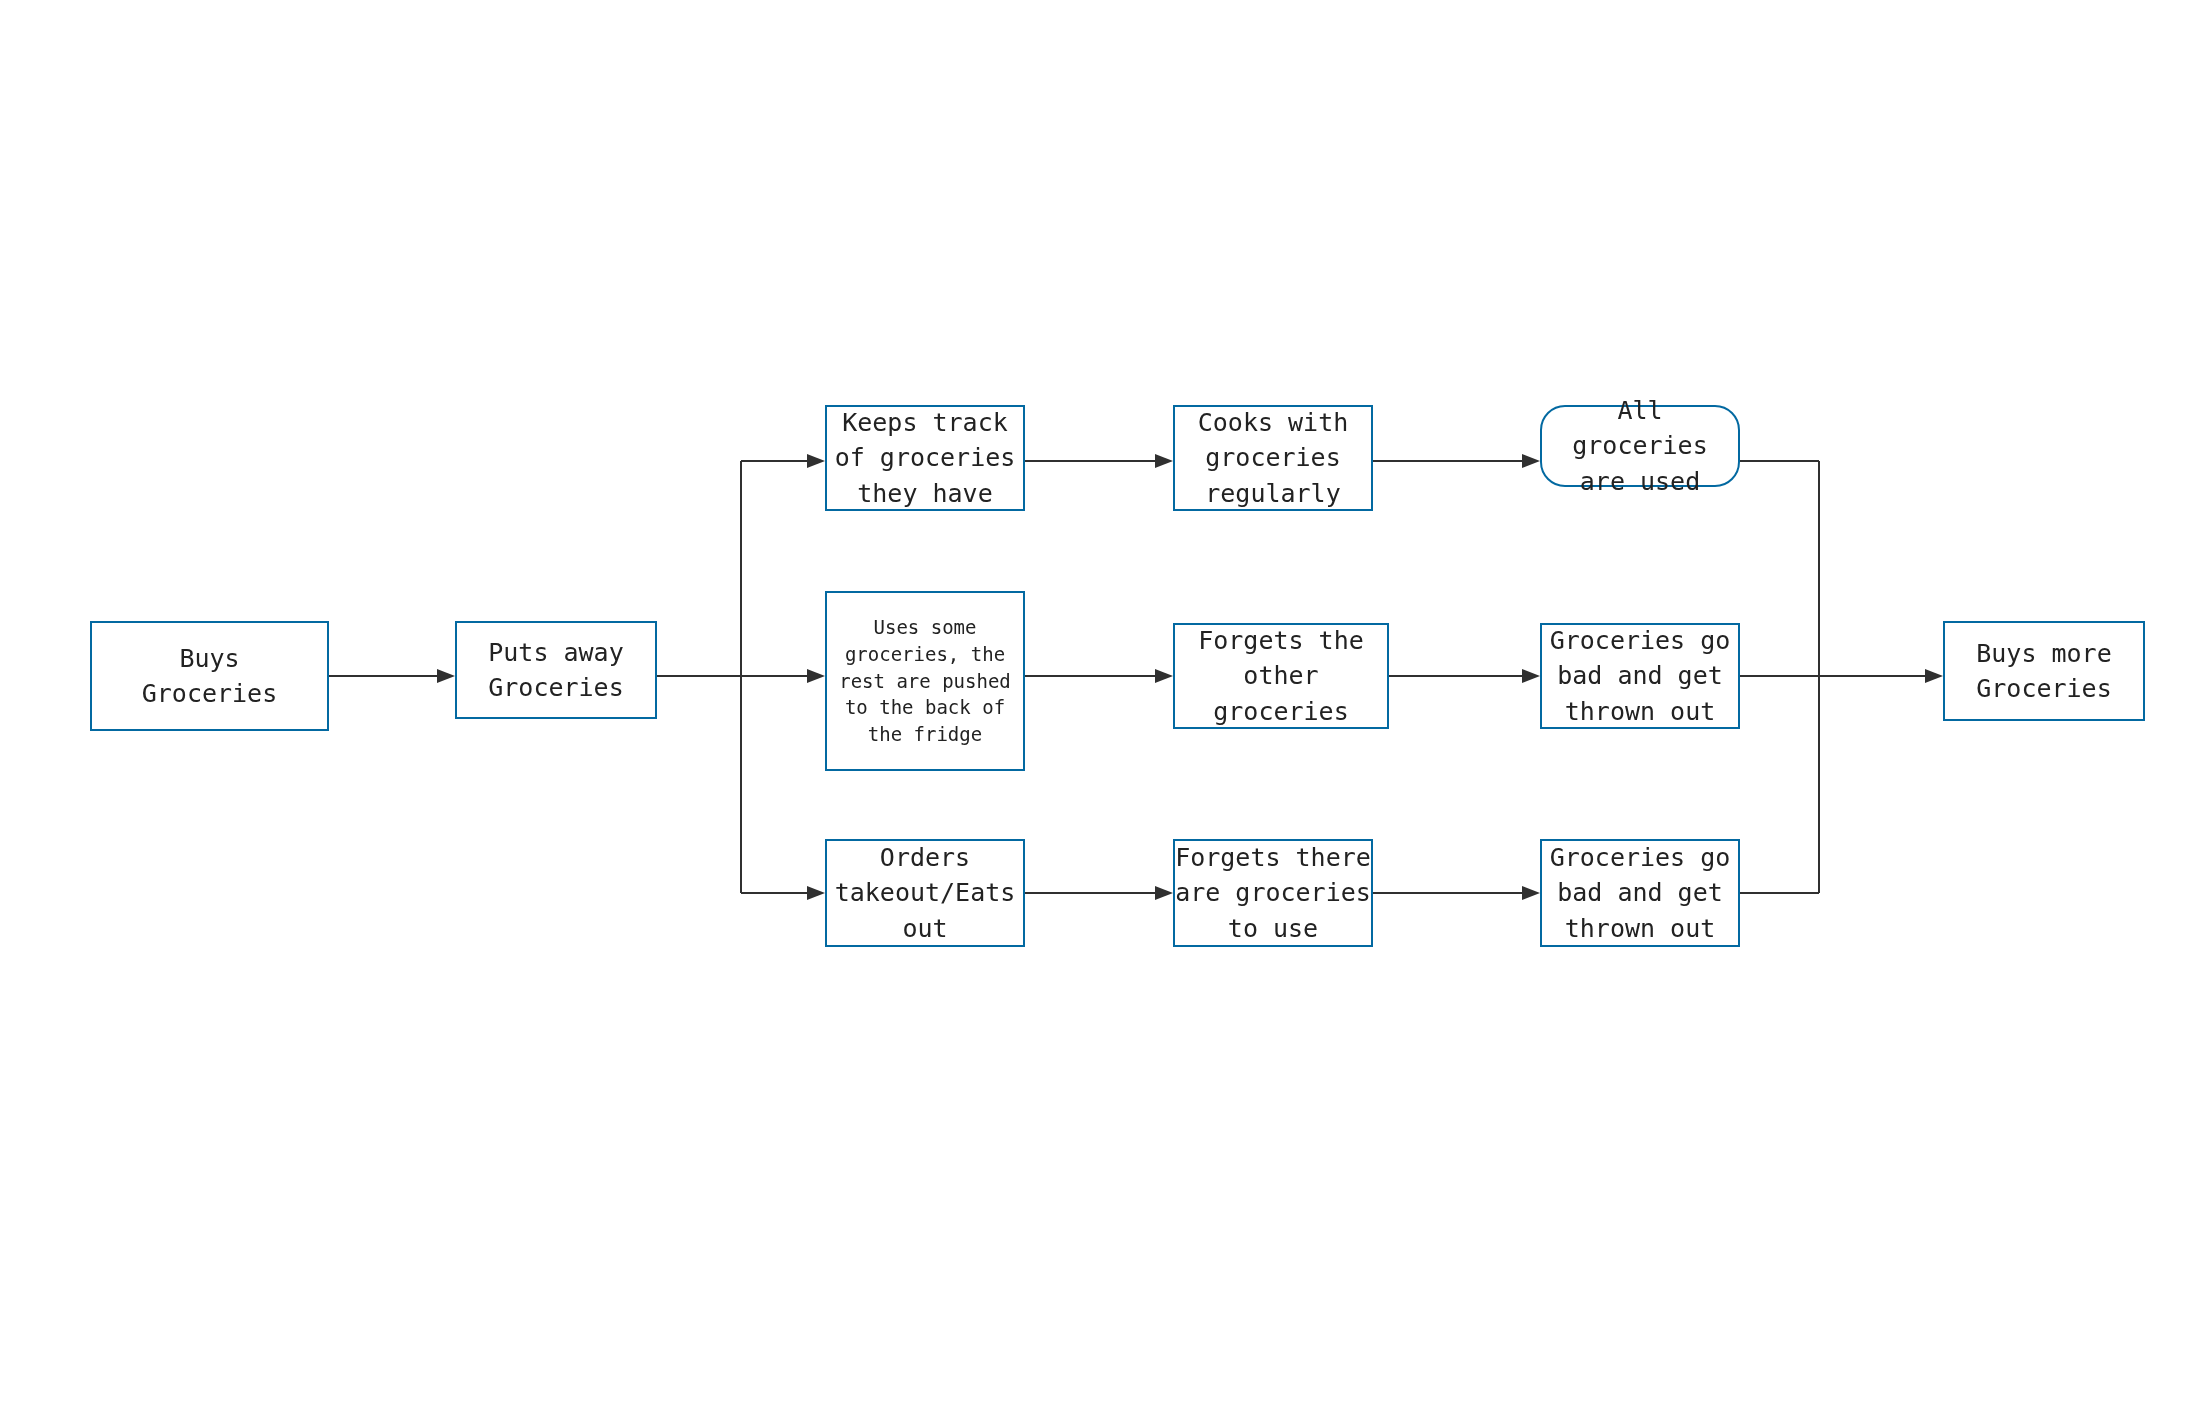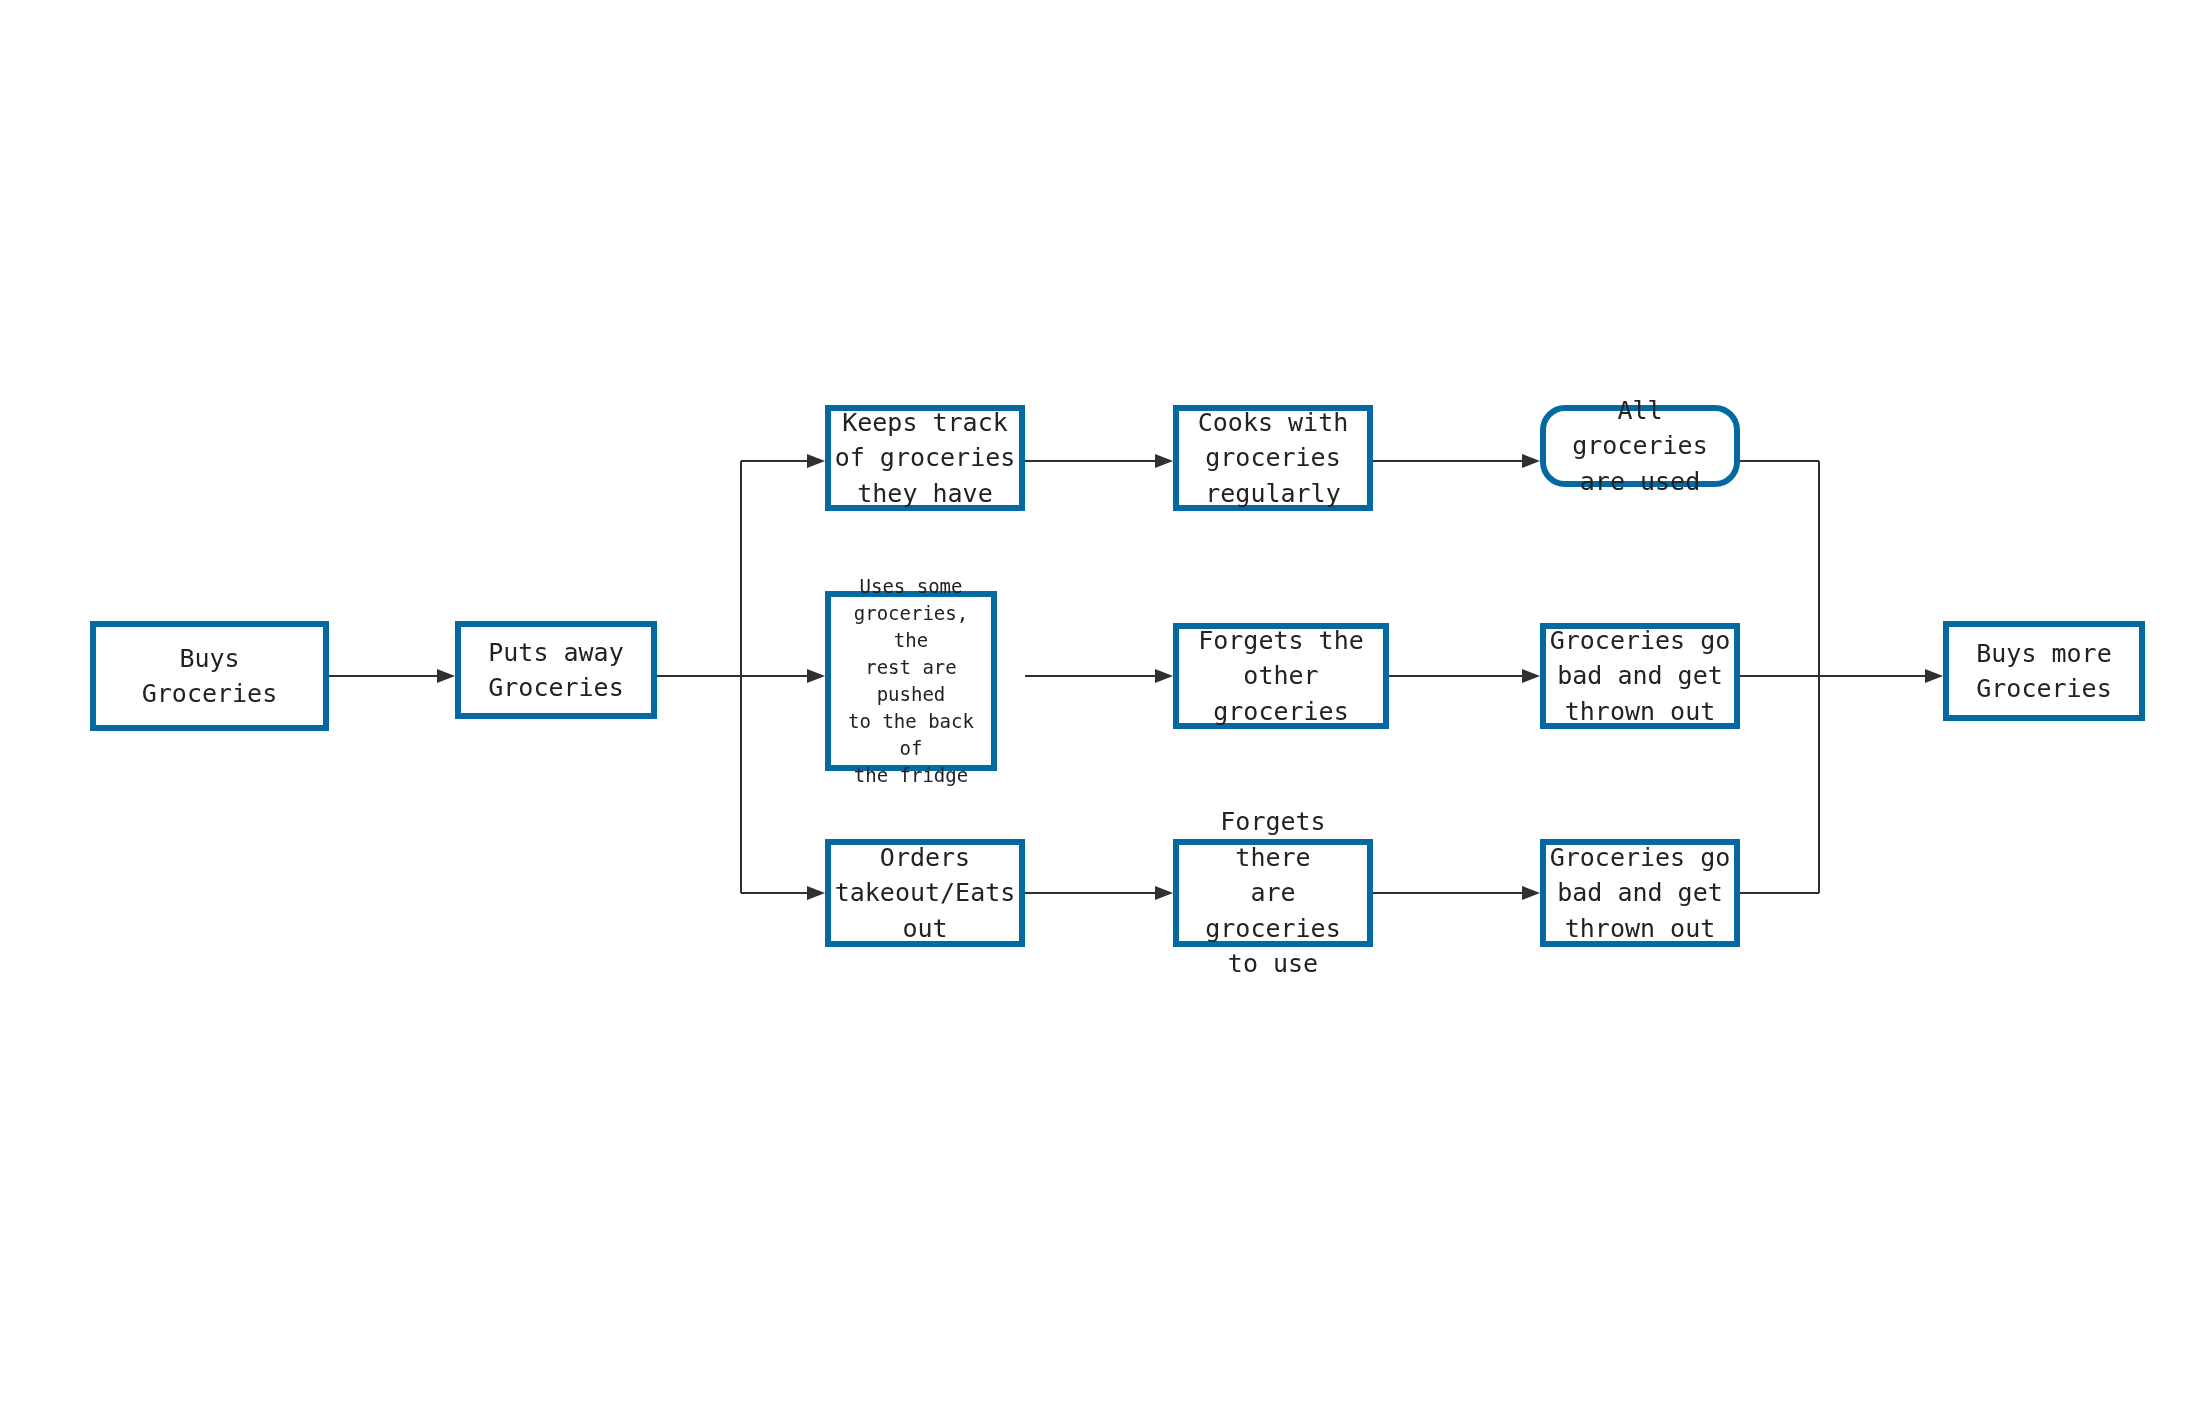--- a/index.html
+++ b/index.html
@@ -11,21 +11,21 @@
     position: relative;
     width: 2210px;
     height: 1402px;
     background: #ffffff;
     overflow: hidden;
     font-family: "DejaVu Sans Mono", "Liberation Mono", monospace;
   }
   .node {
     position: absolute;
     box-sizing: border-box;
-    border: 6px solid #0369a1;
+    border: 2px solid #0369a1;
     background: #ffffff;
     display: flex;
     align-items: center;
     justify-content: center;
     text-align: center;
     color: #222222;
     line-height: 1.42;
     white-space: pre-line;
     letter-spacing: 0px;
   }
@@ -104,21 +104,21 @@
 Groceries</div>
   <div class="node fs-normal" style="left:825px; top:405px; width:200px; height:106px;">Keeps track
 of groceries
 they have</div>
   <div class="node fs-normal" style="left:1173px;top:405px; width:200px; height:106px;">Cooks with
 groceries
 regularly</div>
   <div class="node fs-normal" style="left:1540px;top:405px; width:200px; height:82px;border-radius:25px;">All
 groceries
 are used</div>
-  <div class="node fs-small" style="left:825px; top:591px; width:172px; height:180px;">Uses some
+  <div class="node fs-small" style="left:825px; top:591px; width:200px; height:180px;">Uses some
 groceries, the
 rest are pushed
 to the back of
 the fridge</div>
   <div class="node fs-normal" style="left:1173px;top:623px; width:216px; height:106px;">Forgets the
 other
 groceries</div>
   <div class="node fs-normal" style="left:1540px;top:623px; width:200px; height:106px;">Groceries go
 bad and get
 thrown out</div>

